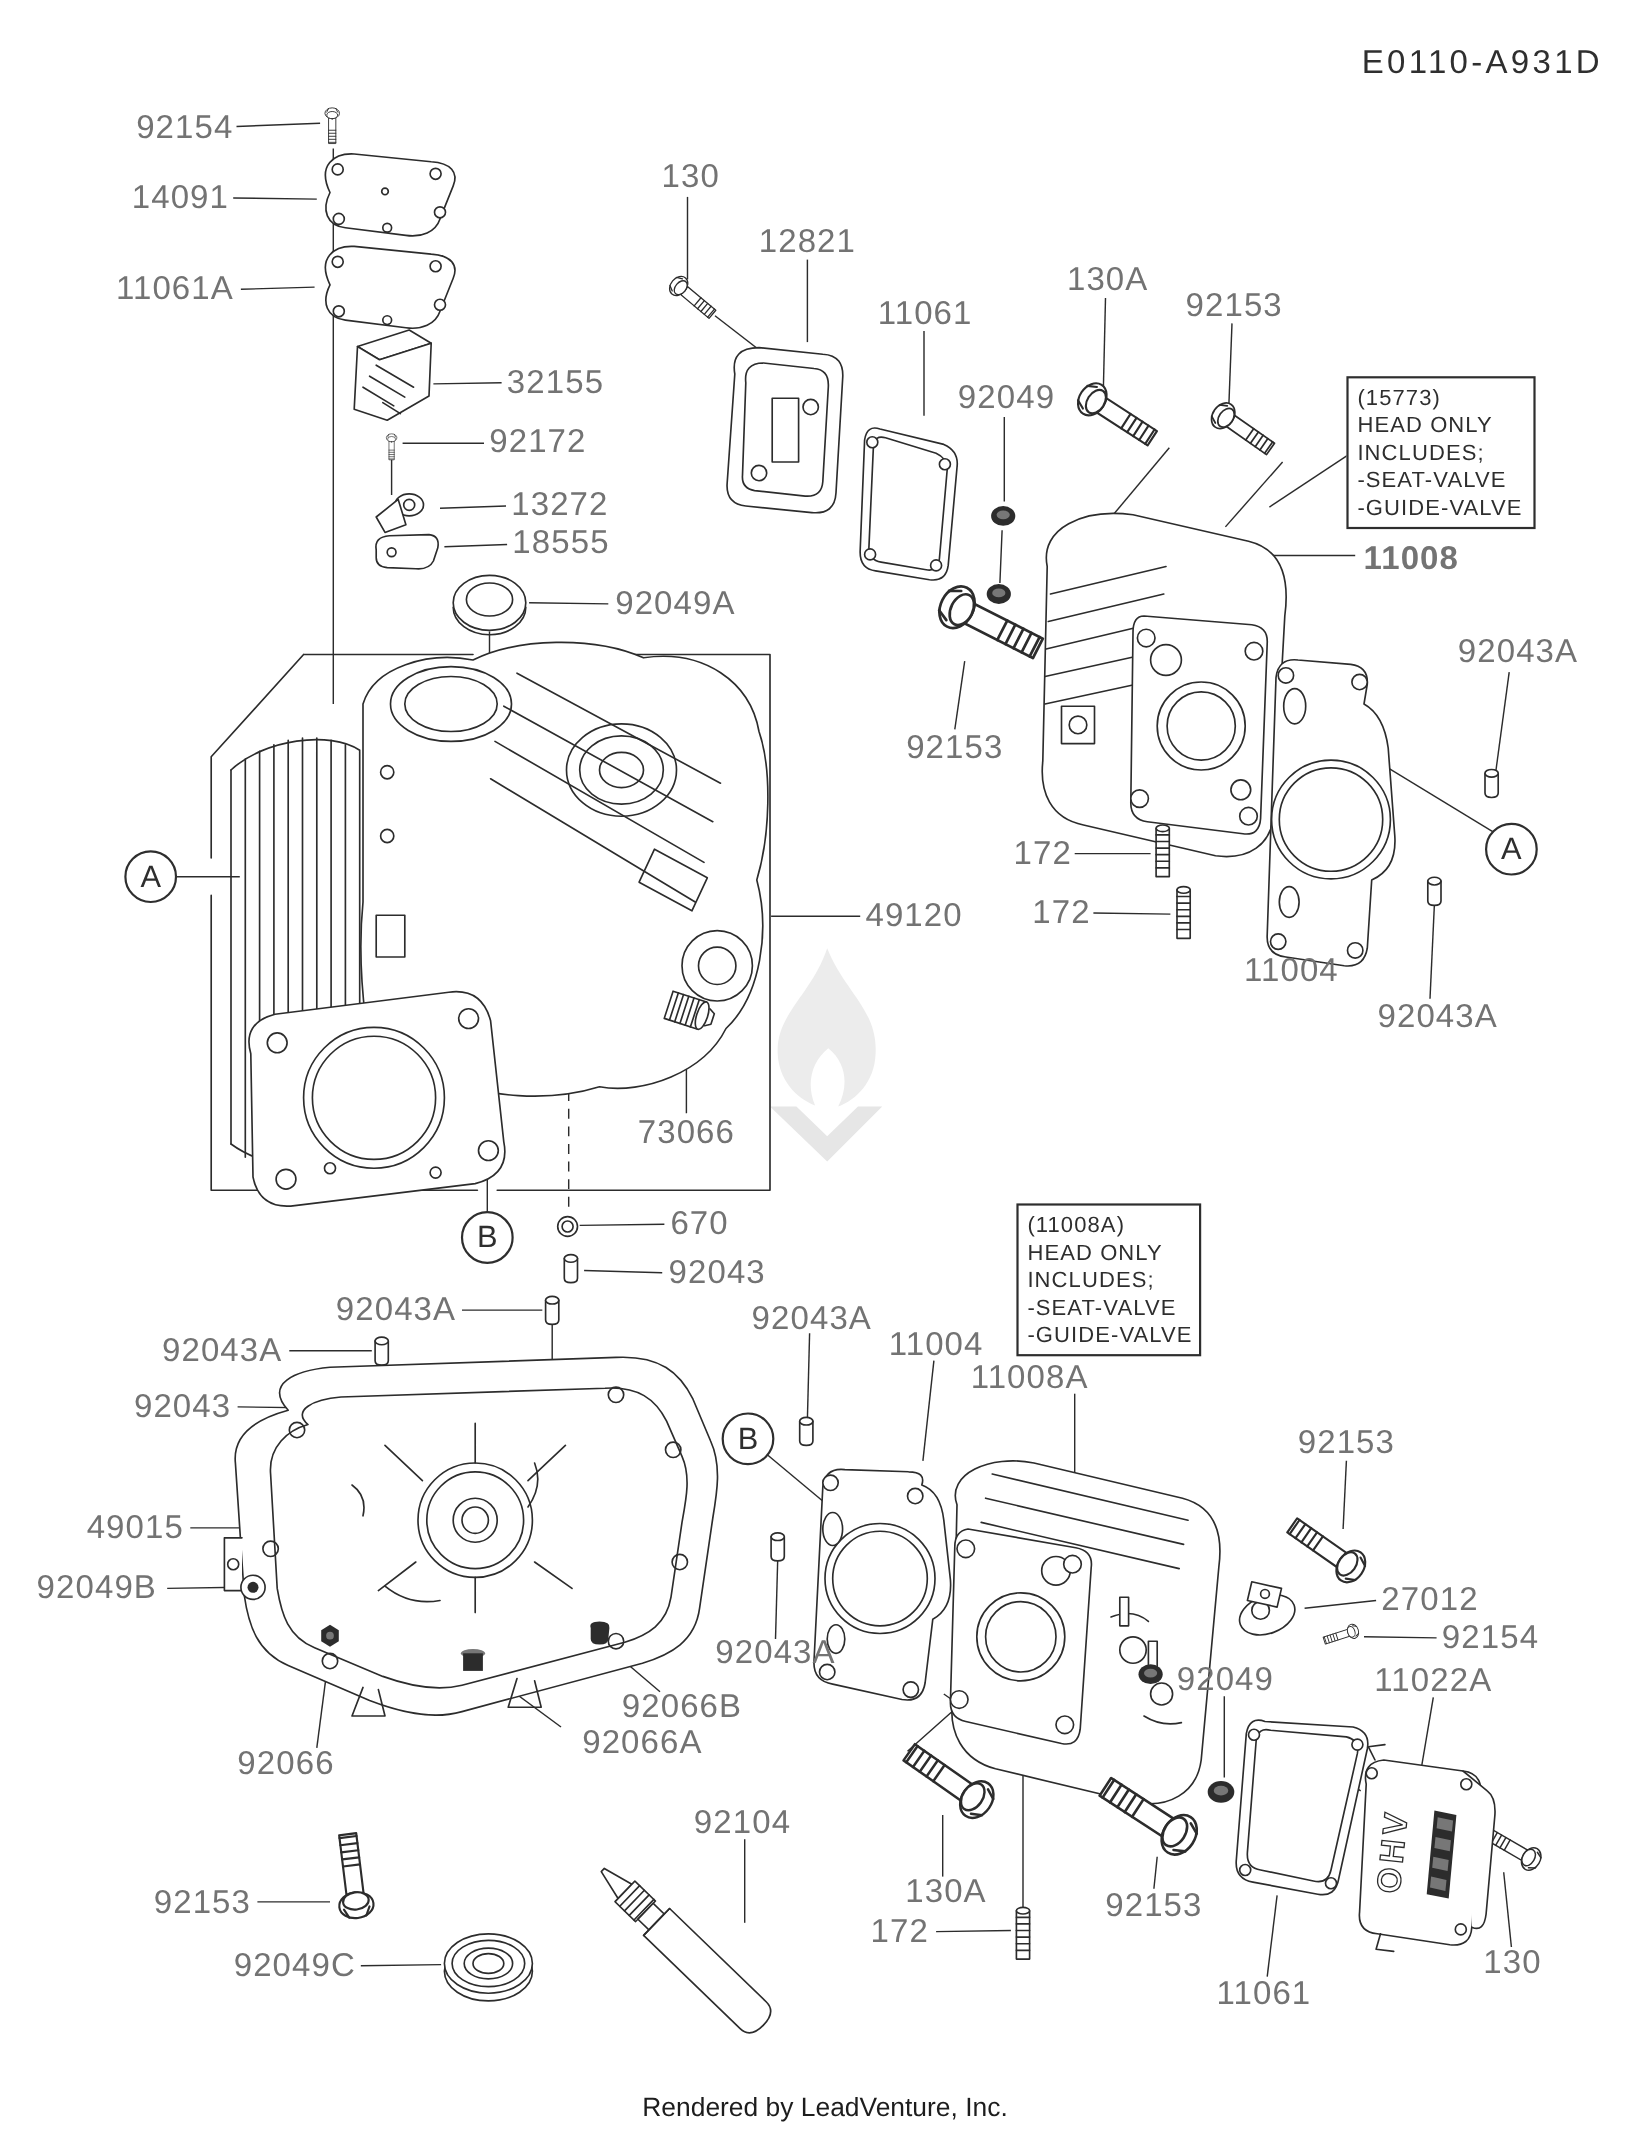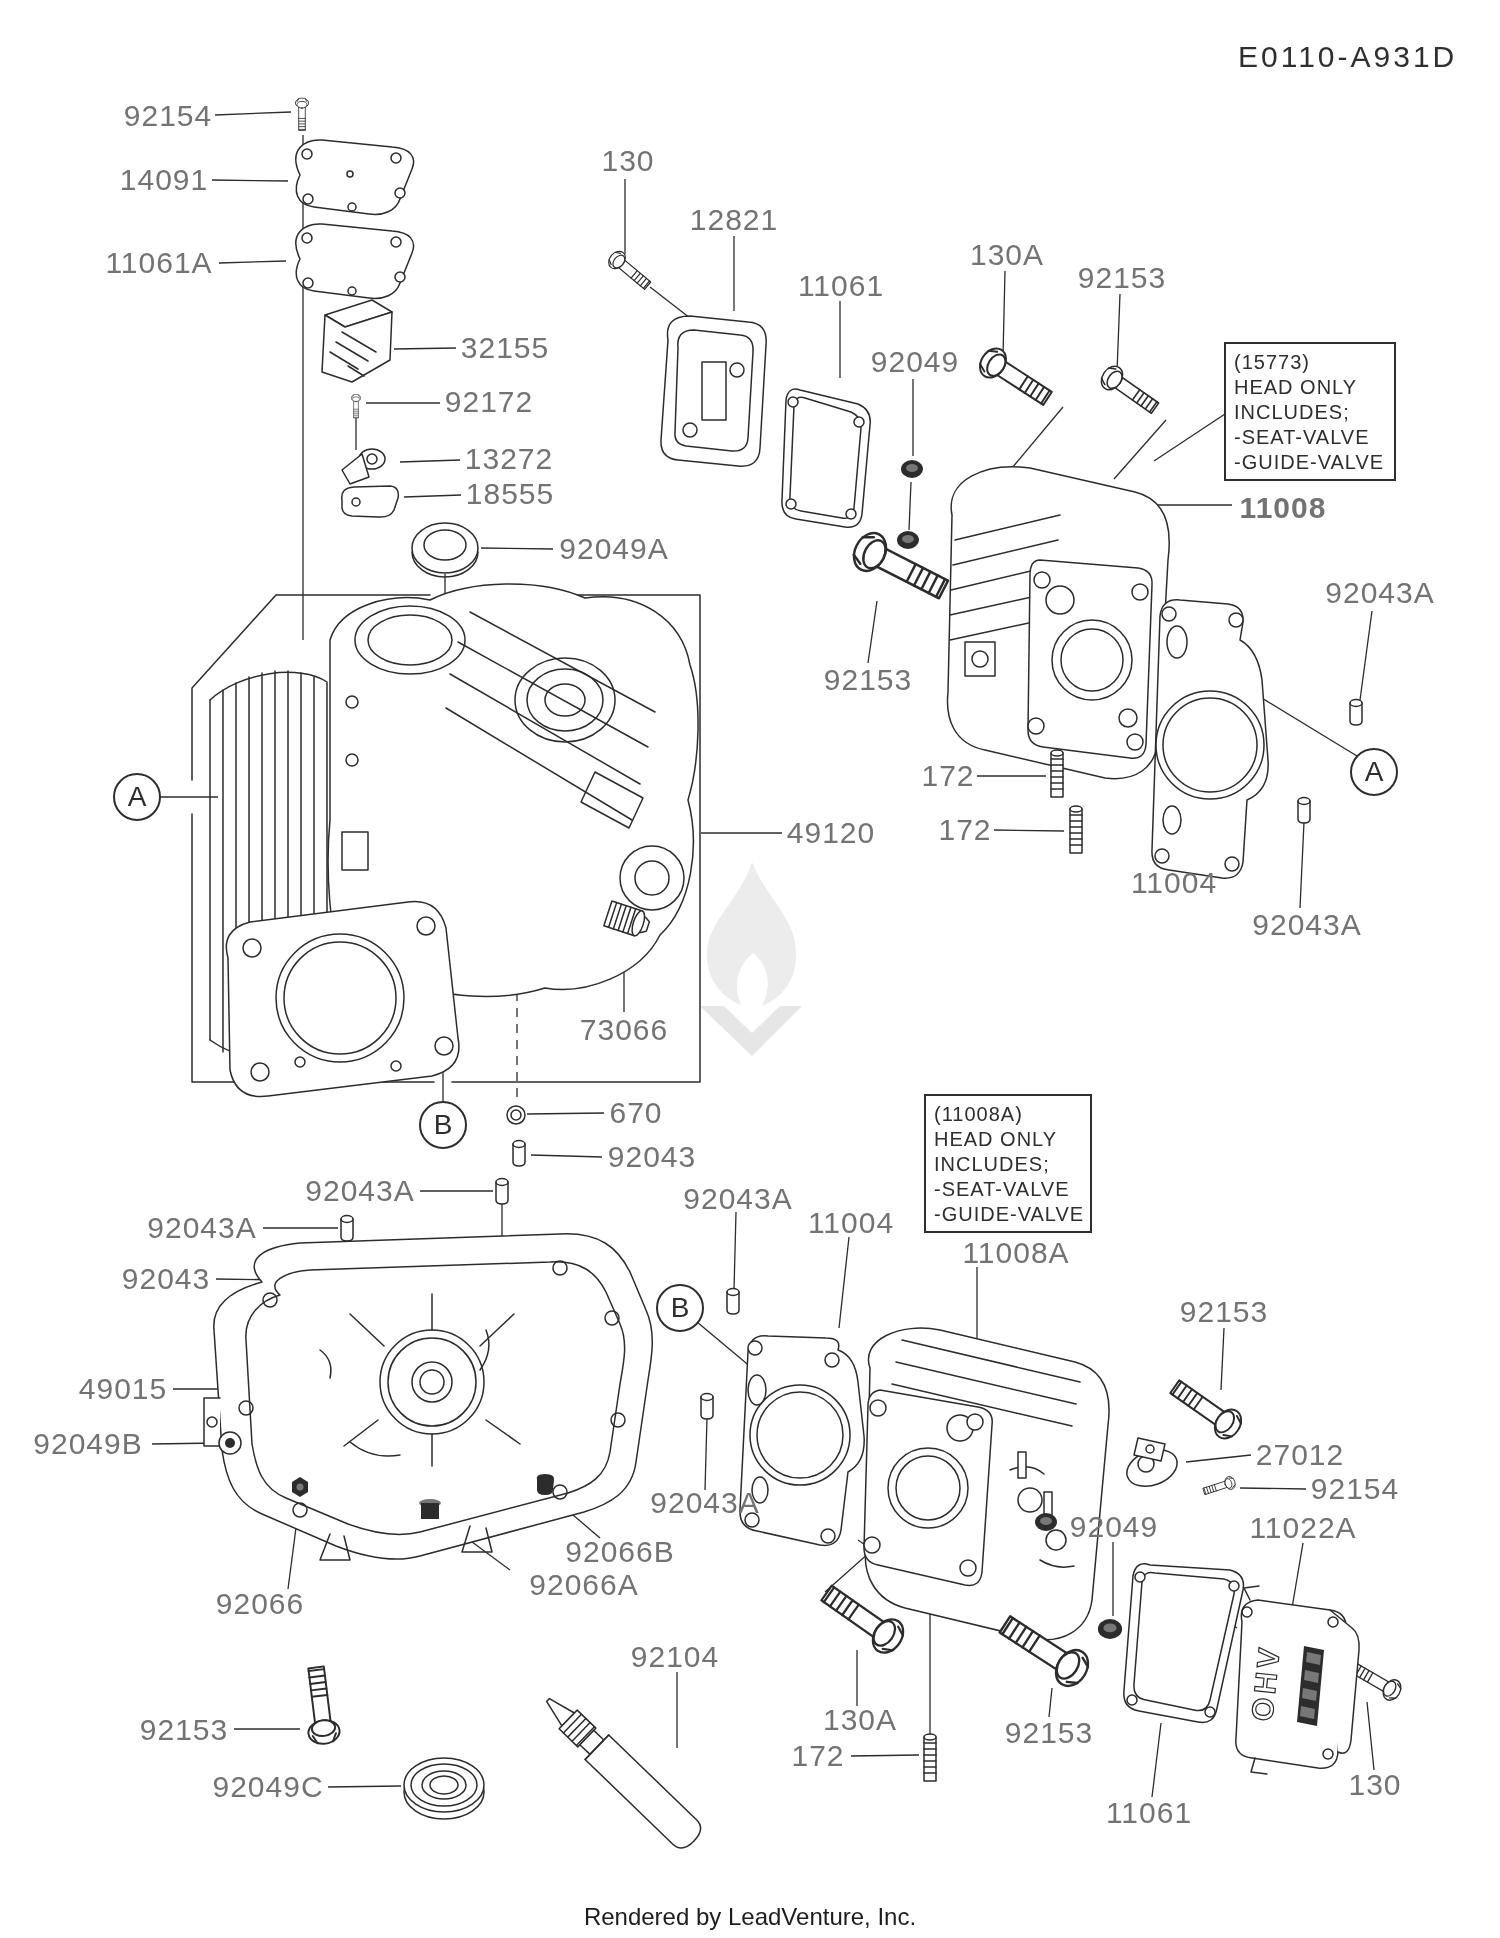--- a/index.html
+++ b/index.html
@@ -442,21 +442,21 @@
       <div class="callout" style="left: 123px; top: 1389px;">49015</div>
       <div class="callout" style="left: 88px; top: 1444px;">92049B</div>
       <div class="callout" style="left: 260px; top: 1604px;">92066</div>
       <div class="callout" style="left: 184px; top: 1730px;">92153</div>
       <div class="callout" style="left: 268px; top: 1787px;">92049C</div>
       <div class="callout" style="left: 620px; top: 1552px; text-align: center;">92066B</div>
       <div class="callout" style="left: 540px; top: 1585px; margin-left: 44px;">92066A</div>
       <div class="callout" style="left: 675px; top: 1657px;">92104</div>
       <div class="callout" style="left: 738px; top: 1199px;">92043A</div>
       <div class="callout" style="left: 851px; top: 1223px;">11004</div>
-      <div class="callout" style="left: 1016px; top: 1253px;">11008A</div>
+      <div class="callout" style="left: 936px; top: 1253px;">11008A</div>
       <div class="callout" style="left: 705px; top: 1503px;">92043A</div>
       <div class="callout" style="left: 1224px; top: 1312px;">92153</div>
       <div class="callout" style="left: 1300px; top: 1455px;">27012</div>
       <div class="callout" style="left: 1355px; top: 1489px;">92154</div>
       <div class="callout" style="left: 1114px; top: 1527px;">92049</div>
       <div class="callout" style="left: 1303px; top: 1528px;">11022A</div>
       <div class="callout" style="left: 860px; top: 1720px;">130A</div>
       <div class="callout" style="left: 818px; top: 1756px;">172</div>
       <div class="callout" style="left: 1049px; top: 1733px;">92153</div>
       <div class="callout" style="left: 1149px; top: 1813px;">11061</div>

